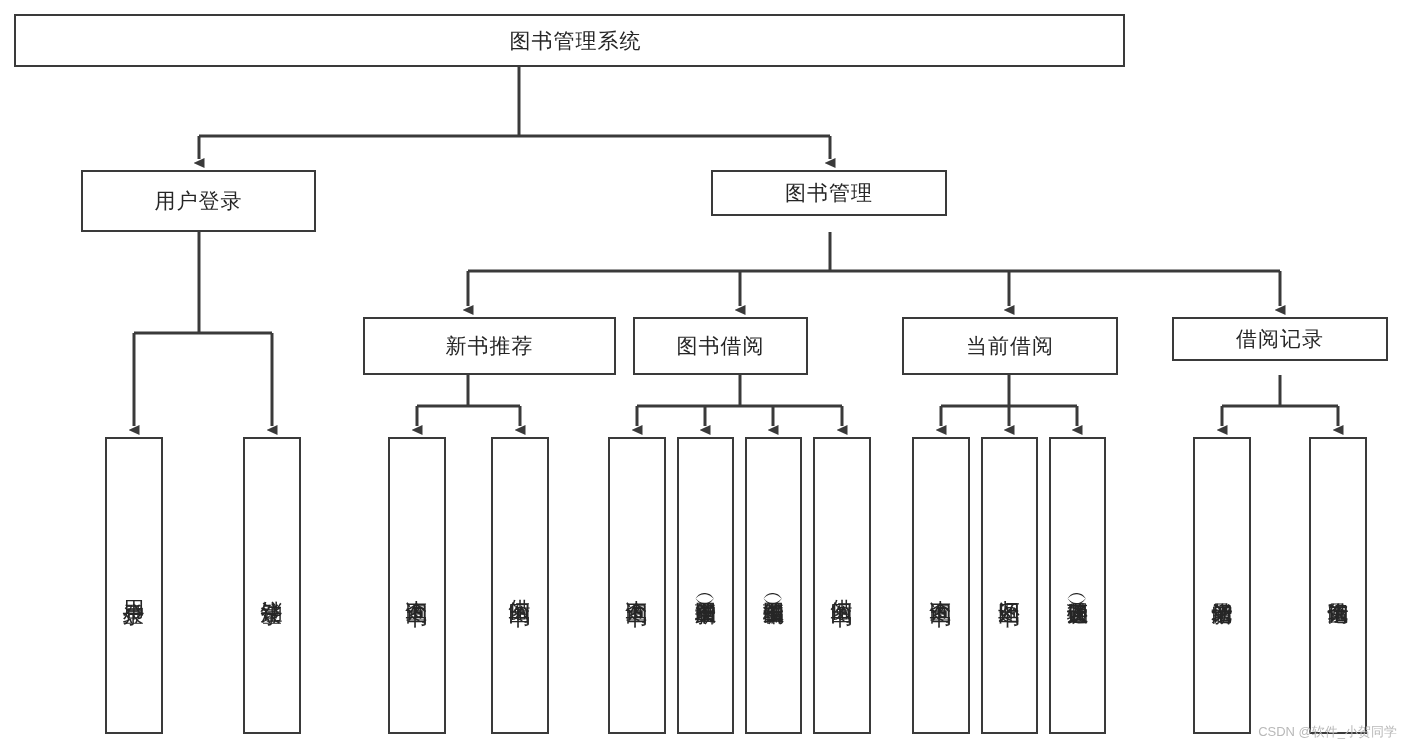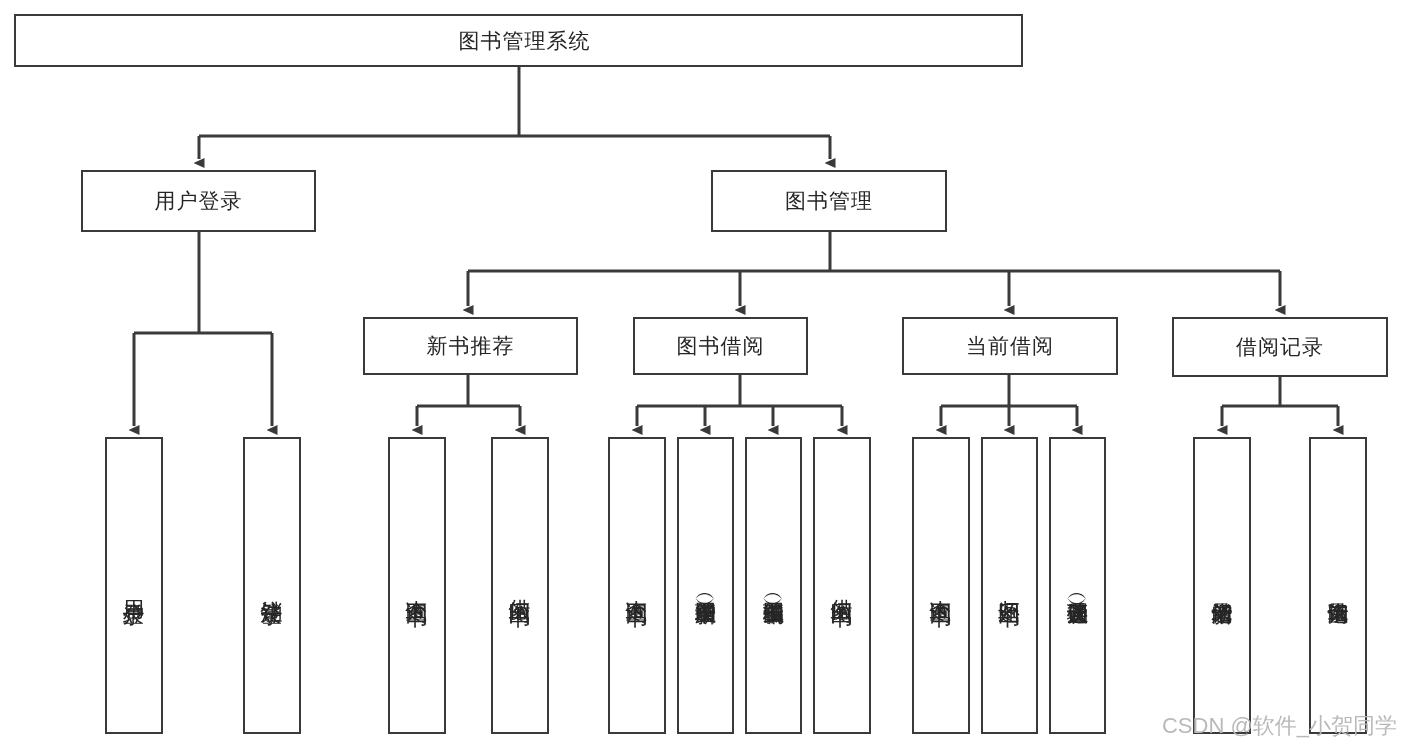--- a/index.html
+++ b/index.html
@@ -48,21 +48,21 @@
     white-space: nowrap;
   }
   .node-v.tight {
     font-size: 21px;
     letter-spacing: 0px;
   }
   #watermark {
     position: absolute;
     right: 8px;
     bottom: 6px;
-    font-size: 22px;
+    font-size: 13px;
     color: #b9b9b9;
     white-space: nowrap;
     z-index: 5;
   }
 </style>
 </head>
 <body>
 
 <div id="diagram-root">
 
@@ -109,29 +109,29 @@
       <path d="M1009,406 L1009,426" marker-end="url(#arrow)"></path>
       <path d="M1077,406 L1077,426" marker-end="url(#arrow)"></path>
 
       <path d="M1280,375 L1280,406"></path>
       <path d="M1222,406 L1338,406"></path>
       <path d="M1222,406 L1222,426" marker-end="url(#arrow)"></path>
       <path d="M1338,406 L1338,426" marker-end="url(#arrow)"></path>
     </g>
   </svg>
 
-  <div class="node node-h" style="left:14px; top:14px; width:1009px; height:53px;padding-left:12px;">图书管理系统</div>
+  <div class="node node-h" style="left:14px; top:14px; width:1111px; height:53px;padding-left:12px;">图书管理系统</div>
 
   <div class="node node-h" style="left:81px; top:170px; width:235px; height:62px;">用户登录</div>
-  <div class="node node-h" style="left:711px; top:170px; width:236px; height:62px;">图书管理</div>
+  <div class="node node-h" style="left:711px; top:170px; width:236px; height:46px;">图书管理</div>
 
-  <div class="node node-h" style="left:363px; top:317px; width:215px; height:58px;">新书推荐</div>
+  <div class="node node-h" style="left:363px; top:317px; width:253px; height:58px;">新书推荐</div>
   <div class="node node-h" style="left:633px; top:317px; width:175px; height:58px;">图书借阅</div>
   <div class="node node-h" style="left:902px; top:317px; width:216px; height:58px;font-family:Liberation Serif, serif;">当前借阅</div>
-  <div class="node node-h" style="left:1172px; top:317px; width:216px; height:60px;">借阅记录</div>
+  <div class="node node-h" style="left:1172px; top:317px; width:216px; height:44px;">借阅记录</div>
 
   <div class="node node-v" style="left:105px; top:437px; width:58px; height:297px;">用户登录</div>
   <div class="node node-v" style="left:243px; top:437px; width:58px; height:297px;">注销登录</div>
 
   <div class="node node-v" style="left:388px; top:437px; width:58px; height:297px;">查询图书</div>
   <div class="node node-v" style="left:491px; top:437px; width:58px; height:297px;">借阅图书</div>
 
   <div class="node node-v" style="left:608px; top:437px; width:58px; height:297px;">查询图书</div>
   <div class="node node-v tight" style="left:677px; top:437px; width:57px; height:297px;">新增图书（管理员）</div>
   <div class="node node-v tight" style="left:745px; top:437px; width:57px; height:297px;">编辑图书（管理员）</div>

